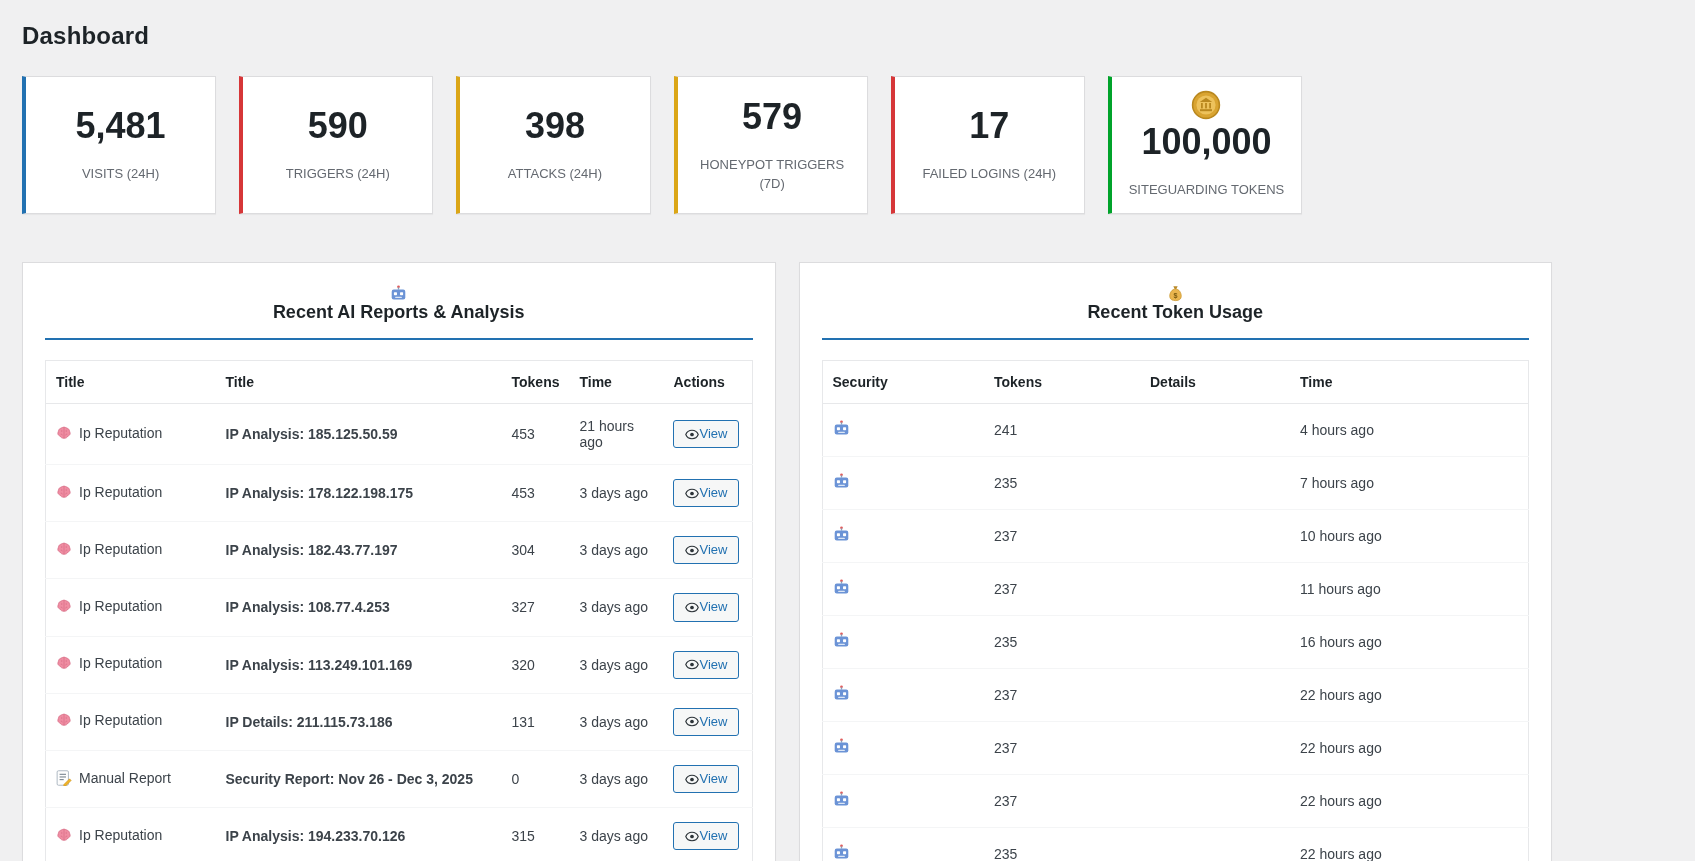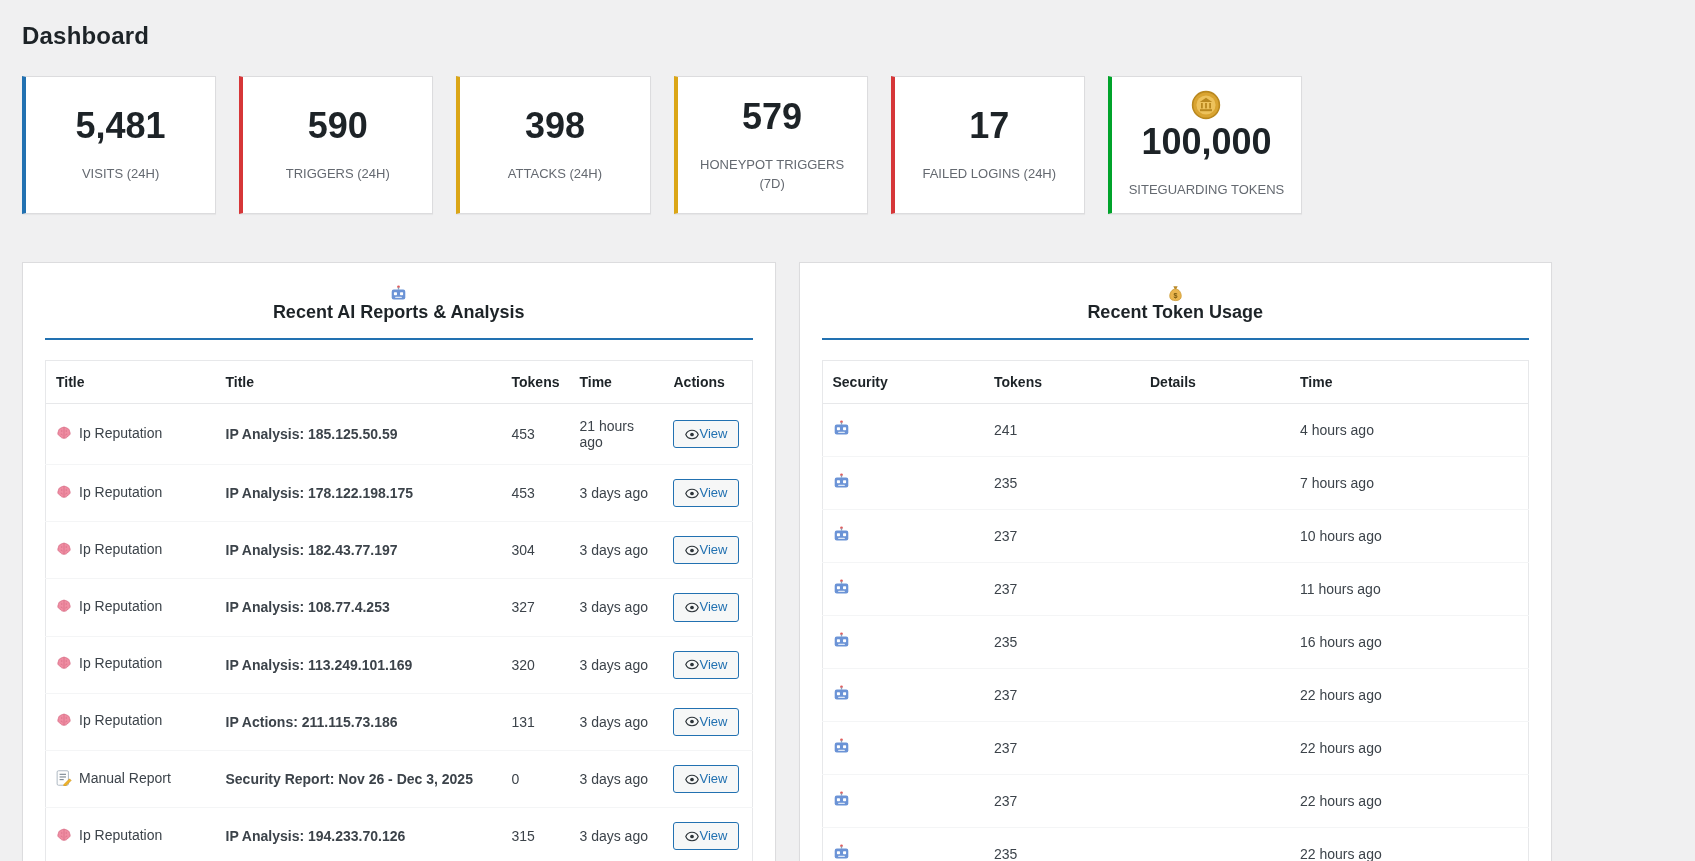--- a/index.html
+++ b/index.html
@@ -237,21 +237,21 @@
                     </svg>
                   </span>
                   <span>View</span>
                 </button></td>
             </tr>
             <tr>
               <td class="type-cell"><span class="icon"><svg width="16" height="16" viewBox="0 0 20 20">
                     <path d="M10 2.6c-1.8 0-2.4 1-3.8 1.4C4.6 4.5 3.2 5.6 3.2 7.4c0 .9-.9 1.5-.9 3 0 1.9 1.4 3 2.9 3.4.5 1.6 2.2 2.8 4.8 2.8s4.3-1.2 4.8-2.8c1.5-.4 2.9-1.5 2.9-3.4 0-1.5-.9-2.1-.9-3 0-1.8-1.4-2.9-3-3.4C12.4 3.6 11.8 2.6 10 2.6z" fill="#ef8da2" stroke="#d86d86" stroke-width="1"></path>
                     <path d="M10 3v13.4M6.5 6c1 .8 1 2 .2 2.8M13.5 6c-1 .8-1 2-.2 2.8M6 11.5c1.2-.2 2 .4 2.2 1.5M14 11.5c-1.2-.2-2 .4-2.2 1.5" fill="none" stroke="#d86d86" stroke-width=".9"></path>
                   </svg></span><span>Ip Reputation</span></td>
-              <td class="title-cell">IP Actions: 211.115.73.186</td>
+              <td class="title-cell">IP Details: 211.115.73.186</td>
               <td>131</td>
               <td class="time-cell">3 days ago</td>
               <td class="actions-cell"><button class="view-btn">
                   <span class="icon">
                     <svg width="14" height="11" viewBox="0 0 16 12">
                       <path d="M8 1.2C4.6 1.2 1.9 3.4.9 6c1 2.6 3.7 4.8 7.1 4.8s6.1-2.2 7.1-4.8C14.1 3.4 11.4 1.2 8 1.2z" fill="none" stroke="#2c3338" stroke-width="1.3"></path>
                       <circle cx="8" cy="6" r="2.1" fill="#2c3338"></circle>
                     </svg>
                   </span>
                   <span>View</span>

